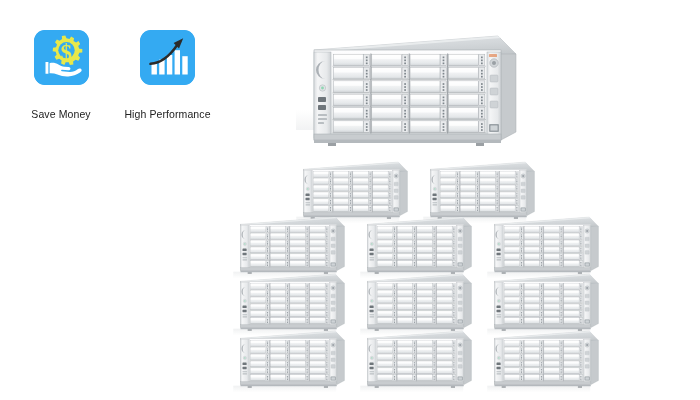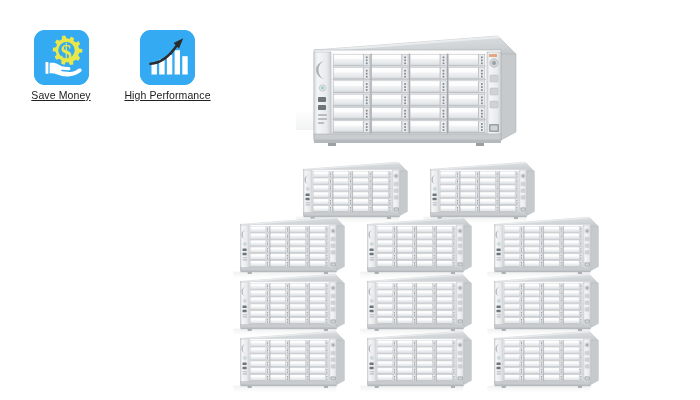--- a/index.html
+++ b/index.html
@@ -42,27 +42,26 @@
     width: 55px;
     height: 55px;
     border-radius: 11px;
     background: #34aaf2;
     position: relative;
     overflow: hidden;
     display: block;
   }
   .tile svg { display: block; }
   .feature-label {
-    margin-top: 4px;
+    margin-top: 23px;
     font-size: 10.5px;
     color: #222222;
     white-space: nowrap;
     text-align: center;
     letter-spacing: 0.1px;
-    text-decoration: underline;
   }
   .feature.wide { width: 95px; justify-content: center; }
 
   
   .unit {
     position: absolute;
     transform-origin: top left;
   }
   .unit svg { display: block; overflow: visible; }
 </style>

